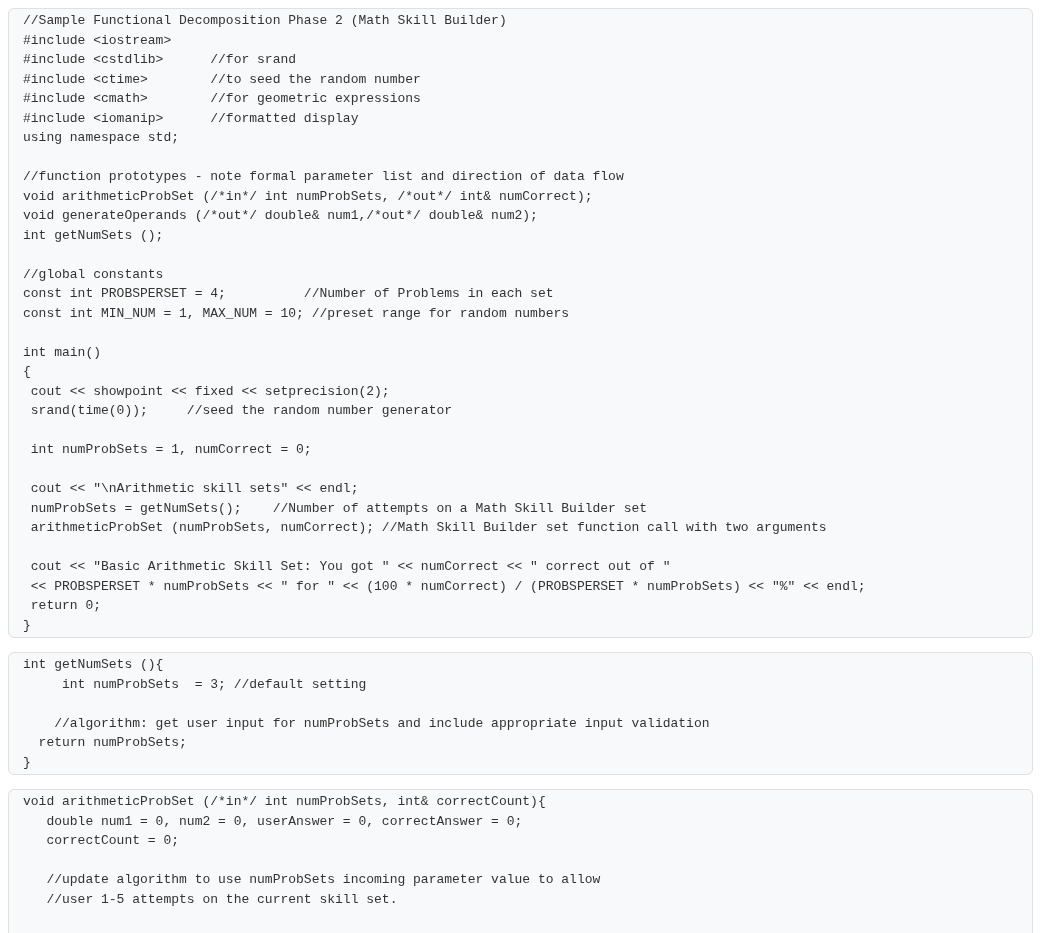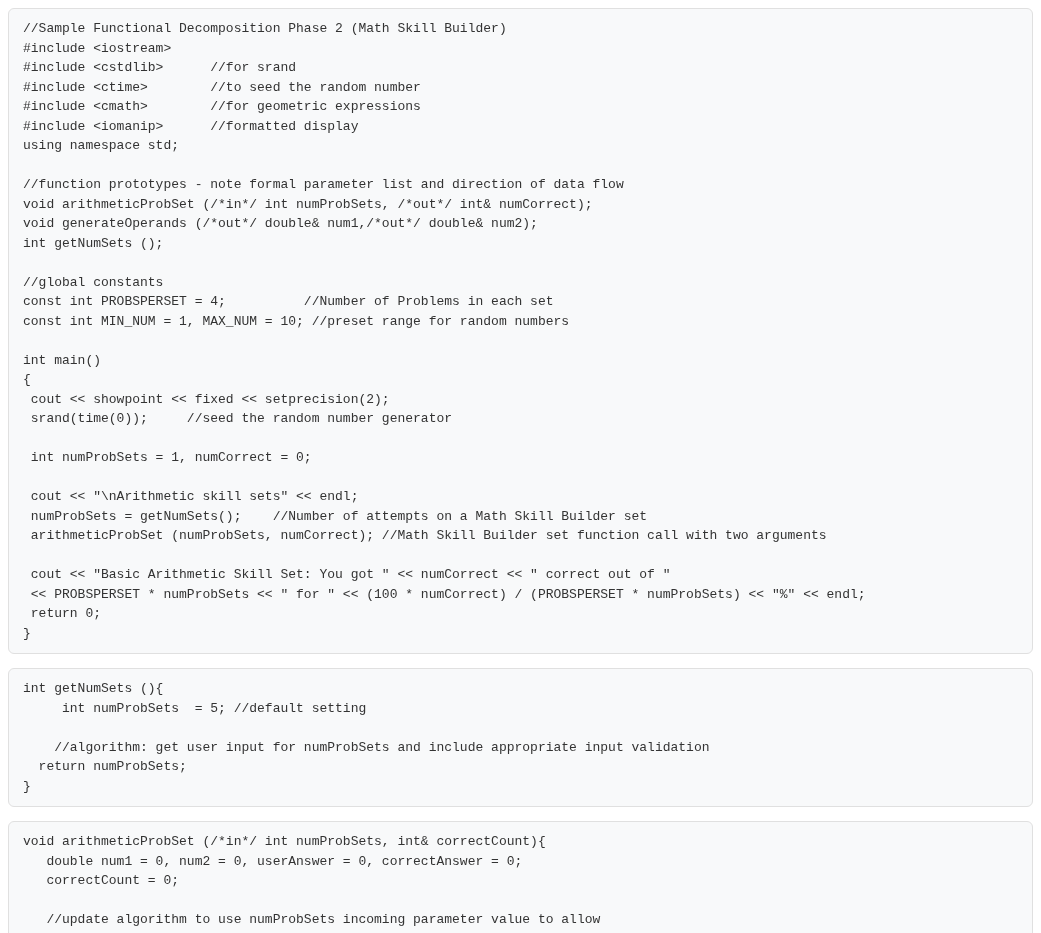--- a/index.html
+++ b/index.html
@@ -8,21 +8,21 @@
     background: #ffffff;
     font-family: Consolas, Monaco, "Courier New", monospace;
     font-size: 13px;
     line-height: 1.5;
     color: #333333;
   }
   .code-block {
     background: #f8f9fa;
     border: 1px solid #e0e0e0;
     border-radius: 6px;
-    padding: 10px 14px;
+    padding: 2px 14px;
     margin-bottom: 14px;
     white-space: pre;
     overflow-x: auto;
   }
 </style>
 </head>
 <body>
 
 <div class="code-block">//Sample Functional Decomposition Phase 2 (Math Skill Builder)
 #include &lt;iostream&gt;
@@ -50,21 +50,21 @@
 
  cout &lt;&lt; "\nArithmetic skill sets" &lt;&lt; endl;
  numProbSets = getNumSets();    //Number of attempts on a Math Skill Builder set
  arithmeticProbSet (numProbSets, numCorrect); //Math Skill Builder set function call with two arguments
 
  cout &lt;&lt; "Basic Arithmetic Skill Set: You got " &lt;&lt; numCorrect &lt;&lt; " correct out of "
  &lt;&lt; PROBSPERSET * numProbSets &lt;&lt; " for " &lt;&lt; (100 * numCorrect) / (PROBSPERSET * numProbSets) &lt;&lt; "%" &lt;&lt; endl;
  return 0;
 }</div>
 <div class="code-block">int getNumSets (){
-     int numProbSets  = 5; //default setting
+     int numProbSets  = 3; //default setting
 
     //algorithm: get user input for numProbSets and include appropriate input validation
   return numProbSets;
 }</div>
 <div class="code-block">void arithmeticProbSet (/*in*/ int numProbSets, int&amp; correctCount){
    double num1 = 0, num2 = 0, userAnswer = 0, correctAnswer = 0;
    correctCount = 0;
 
    //update algorithm to use numProbSets incoming parameter value to allow
    //user 1-5 attempts on the current skill set.

